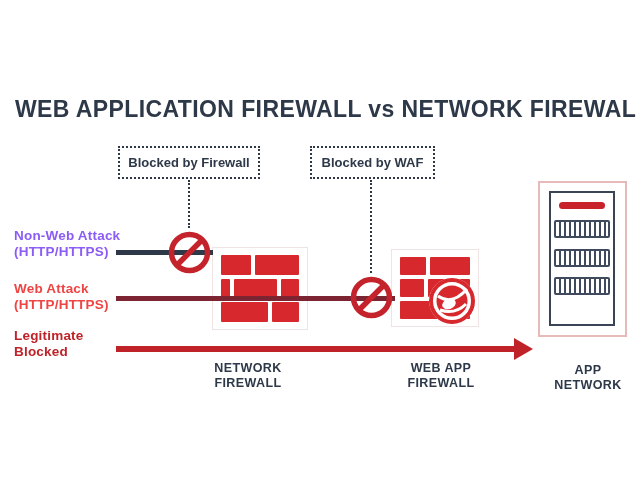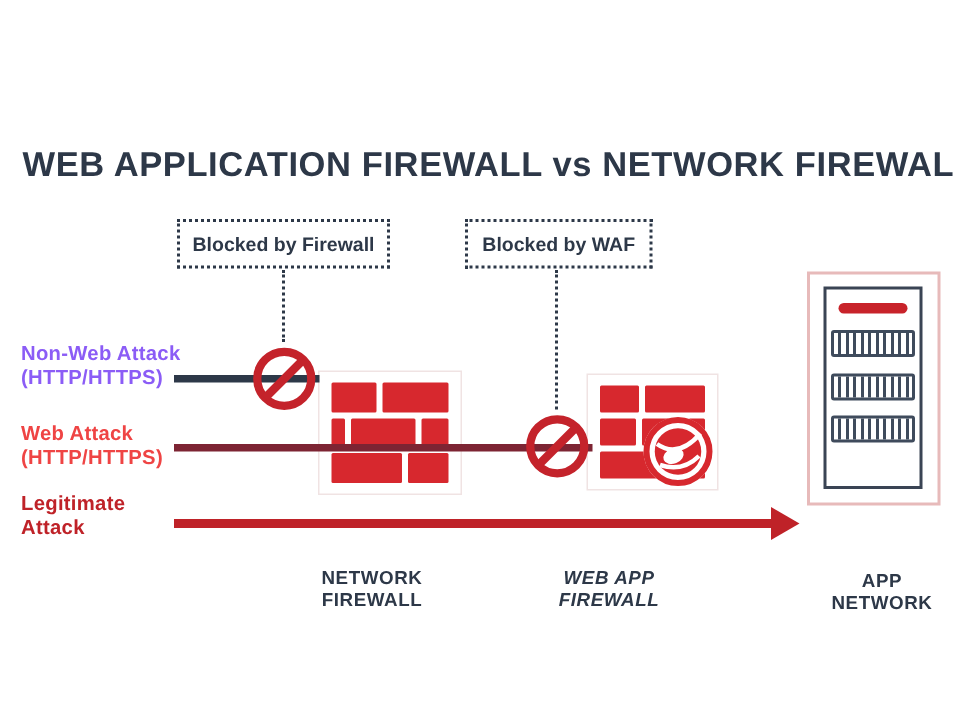--- a/index.html
+++ b/index.html
@@ -46,24 +46,24 @@
     display:flex;flex-direction:column;gap:4px;padding:7px 8px;box-sizing:border-box;
   }
   .fw-card.nf{left:213px;top:248px;width:94px;height:81px;}
   .fw-card.wa{left:392px;top:250px;width:86px;height:76px;}
   .brick-row{display:flex;gap:4px;flex:1;}
   .brick{background:#d7282e;border-radius:1px;}
   .globe{position:absolute;left:427px;top:276px;width:50px;height:50px;z-index:4;}
   
   .node-label{
     position:absolute;top:361px;width:100px;text-align:center;
-    font-size:12.5px;font-weight:700;line-height:15px;color:#2d3848;letter-spacing:.4px;z-index:5;margin-top:17px;
+    font-size:12.5px;font-weight:700;line-height:15px;color:#2d3848;letter-spacing:.4px;z-index:5;
   }
   .node-label.nf{left:198px;}
-  .node-label.wa{left:356px;font-style:italic;}
+  .node-label.wa{left:391px;}
   .node-label.srv{left:538px;top:363px;}
   
   .server-outer{
     position:absolute;left:538px;top:181px;width:89px;height:156px;
     border:2px solid #e7baba;background:#fff;box-sizing:border-box;z-index:2;
   }
   .server-inner{
     position:absolute;left:9px;top:8px;width:66px;height:135px;
     border:2px solid #3a4454;background:#fff;box-sizing:border-box;
   }
@@ -97,21 +97,21 @@
   <div class="flow-label navy">
     <span>Non-Web Attack</span><br>
     <span>(HTTP/HTTPS)</span>
   </div>
   <div class="flow-label maroon">
     <span>Web Attack</span><br>
     <span>(HTTP/HTTPS)</span>
   </div>
   <div class="flow-label red">
     <span>Legitimate</span><br>
-    <span>Attack</span>
+    <span>Blocked</span>
   </div>
 
   <div class="line navy"></div>
   <div class="line maroon"></div>
   <div class="line red"></div>
   <div class="arrowhead"></div>
 
   <svg class="no-entry n1" viewBox="0 0 45 45">
     <circle cx="22.5" cy="22.5" r="18" fill="none" stroke="#c4232b" stroke-width="5.5"></circle>
     <line x1="9.5" y1="35.5" x2="35.5" y2="9.5" stroke="#c4232b" stroke-width="5.5"></line>

